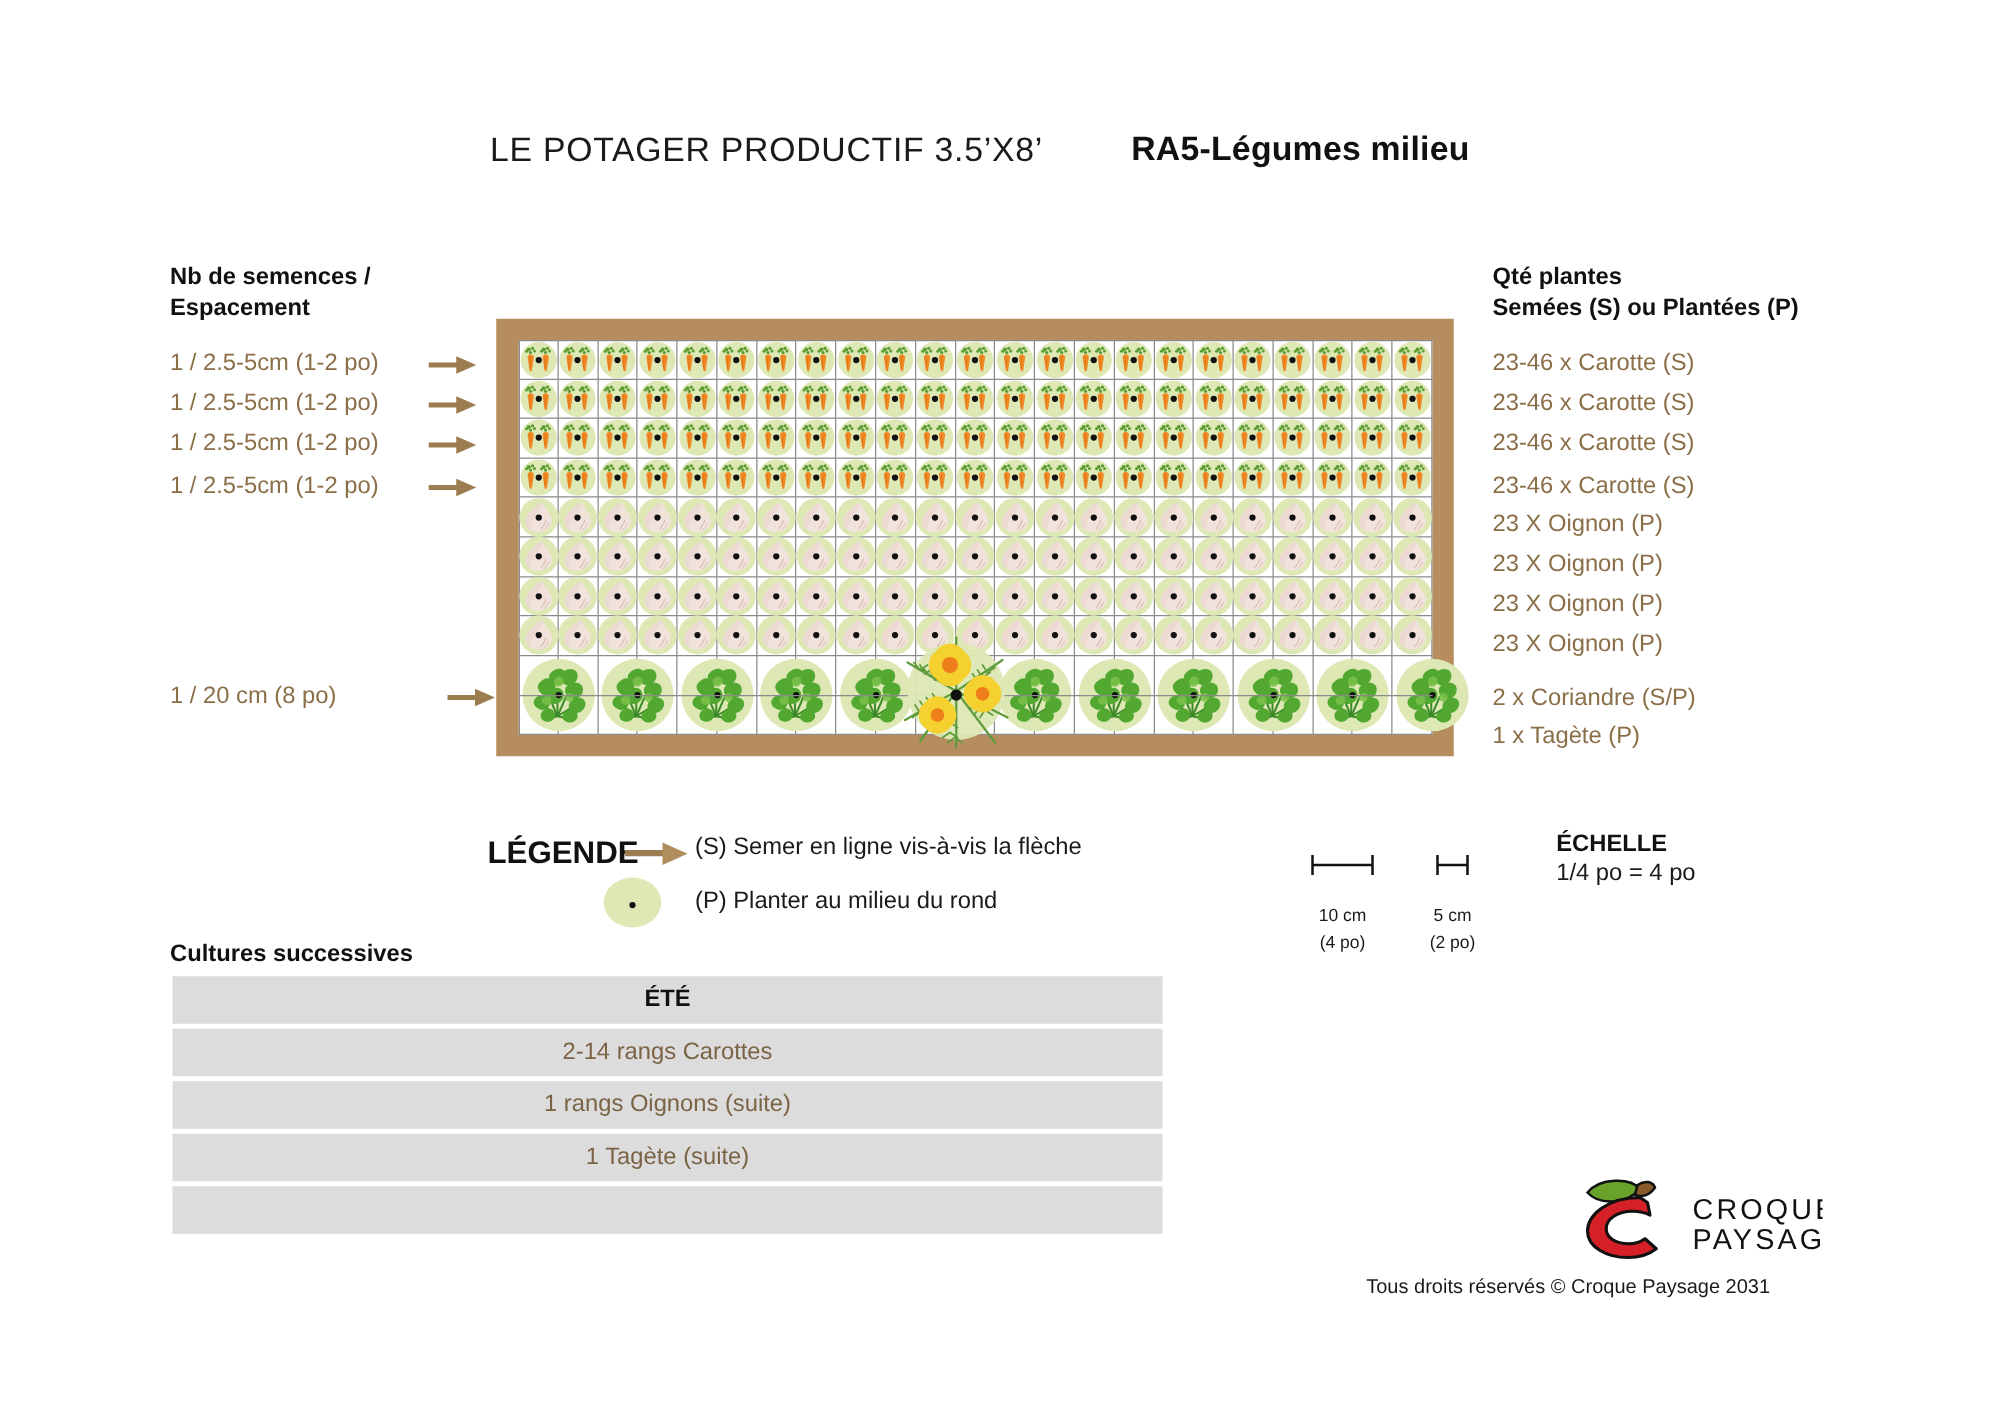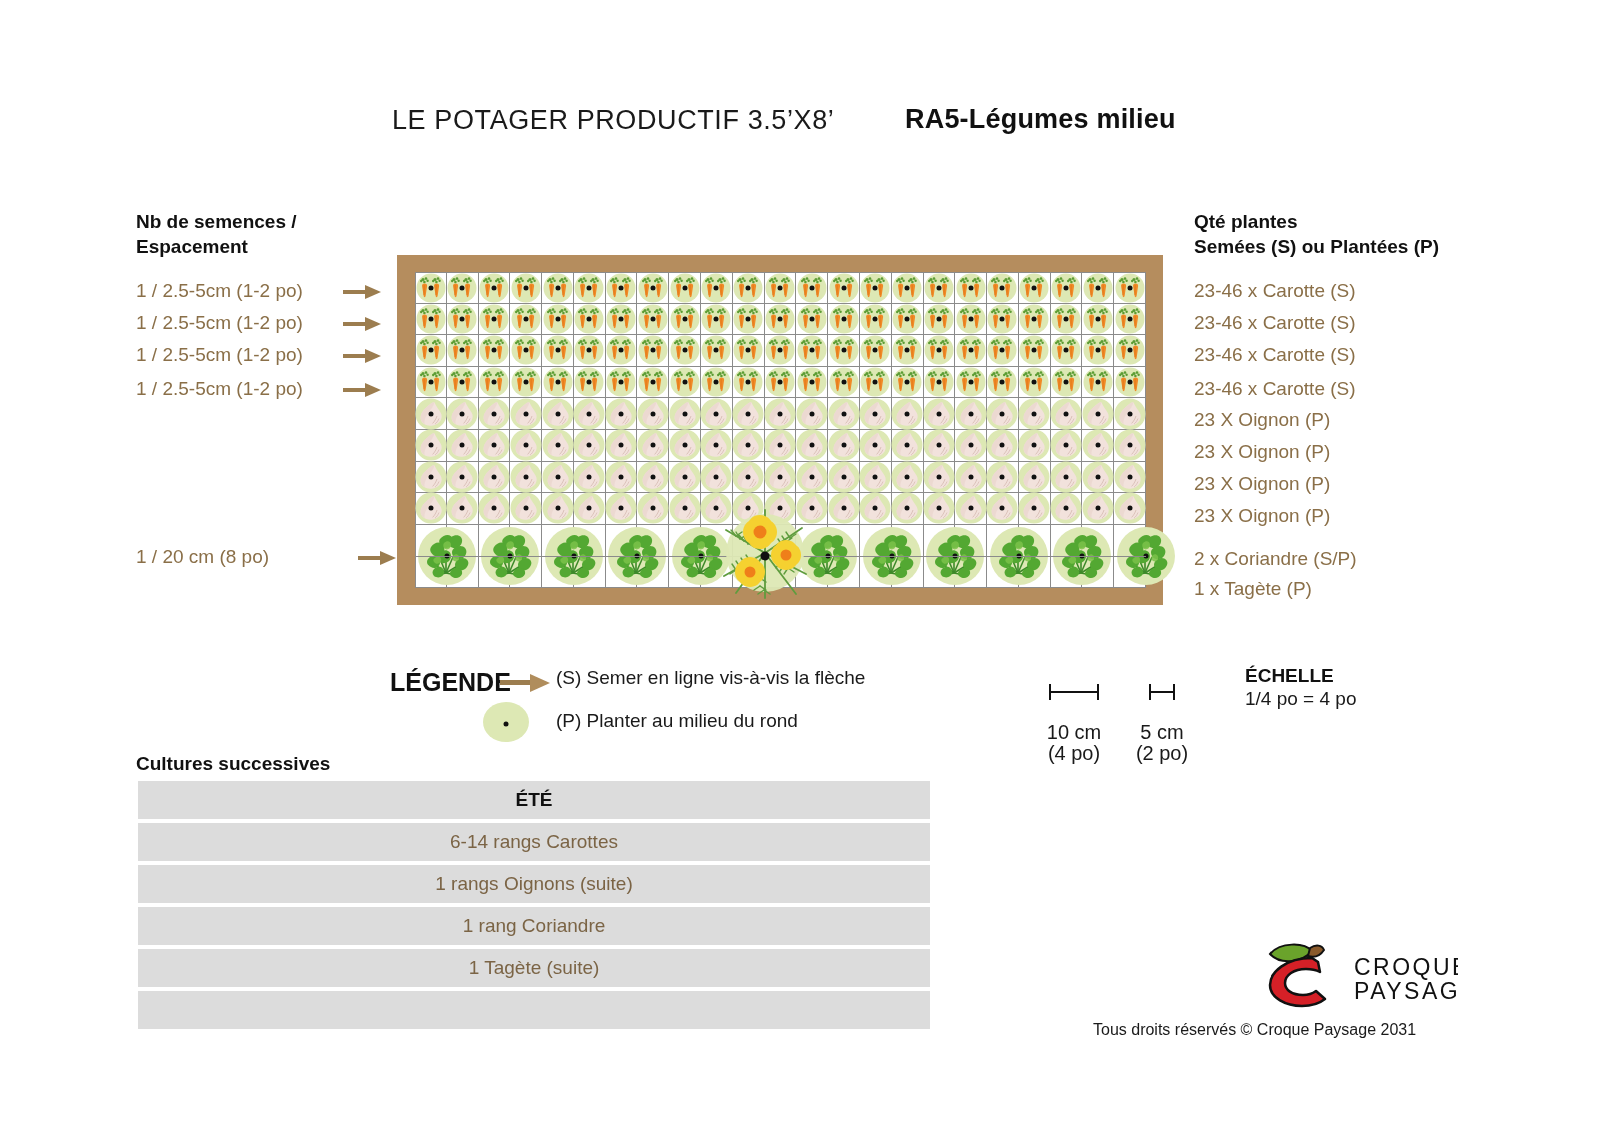--- a/index.html
+++ b/index.html
@@ -92,21 +92,21 @@
   #legend-label{left:390px;top:668px;font-size:25px;font-weight:bold;color:#111;}
   #legend-arrow{left:500px;top:674px;width:52px;height:18px;}
   #legend-arrow .shaft{left:0;top:6px;width:34px;height:5px;}
   #legend-arrow .head{left:30px;top:0;border-top:9px solid transparent;border-bottom:9px solid transparent;border-left:20px solid #b08d5c;}
   #legend-text-1{left:556px;top:667px;font-size:19px;color:#1a1a1a;white-space:nowrap;}
   #legend-circle{left:483px;top:702px;width:46px;height:40px;border-radius:50%;background:#dde8b4;}
   #legend-circle .cdot{position:absolute;left:50%;top:55%;transform:translate(-50%,-50%);width:5px;height:5px;border-radius:50%;background:#111;}
   #legend-text-2{left:556px;top:710px;font-size:19px;color:#1a1a1a;white-space:nowrap;}
 
   
-  .scalewrap{position:absolute;text-align:center;font-size:20px;color:#1a1a1a;line-height:21px;white-space:pre-line;}
+  .scalewrap{position:absolute;text-align:center;font-size:14px;color:#1a1a1a;line-height:21px;white-space:pre-line;}
   .tick-row{position:relative;height:18px;}
   .tick-row .hline{position:absolute;top:8px;height:2px;background:#111;}
   .tick-row .vt{position:absolute;top:1px;width:2px;height:16px;background:#111;}
 
   #echelle-title{left:1245px;top:665px;font-size:19px;font-weight:bold;color:#111;white-space:nowrap;}
   #echelle-val{left:1245px;top:688px;font-size:19px;color:#1a1a1a;white-space:nowrap;}
 
   
   #cult-title{left:136px;top:753px;font-size:19px;font-weight:bold;color:#111;}
   #cult-table{left:138px;top:781px;width:792px;}
@@ -4029,23 +4029,22 @@
   </div>
   <span>5 cm
 (2 po)</span>
 </div>
 <div class="abs" id="echelle-title">ÉCHELLE</div>
 <div class="abs" id="echelle-val">1/4 po = 4 po</div>
 
 <div class="abs" id="cult-title">Cultures successives</div>
 <div class="abs" id="cult-table">
     <div class="cult-row head">ÉTÉ</div>
-    <div class="cult-row">6-14 rangs Carottes</div>
+    <div class="cult-row">2-14 rangs Carottes</div>
     <div class="cult-row">1 rangs Oignons (suite)</div>
-    <div class="cult-row">1 rang Coriandre</div>
     <div class="cult-row">1 Tagète (suite)</div>
     <div class="cult-row"></div>
   </div>
 
 <div class="abs" id="logo">
   <svg width="200" height="70" viewBox="0 0 200 70">
 
     <path d="M12 16 C22 4, 46 4, 54 13 C44 25, 22 27, 12 16 Z" fill="#6aa32b" stroke="#111" stroke-width="2"></path>
 
     <path d="M52 10 C58 6, 64 7, 66 12 C62 18, 56 20, 50 18 Z" fill="#8a5a2b" stroke="#111" stroke-width="2"></path>

